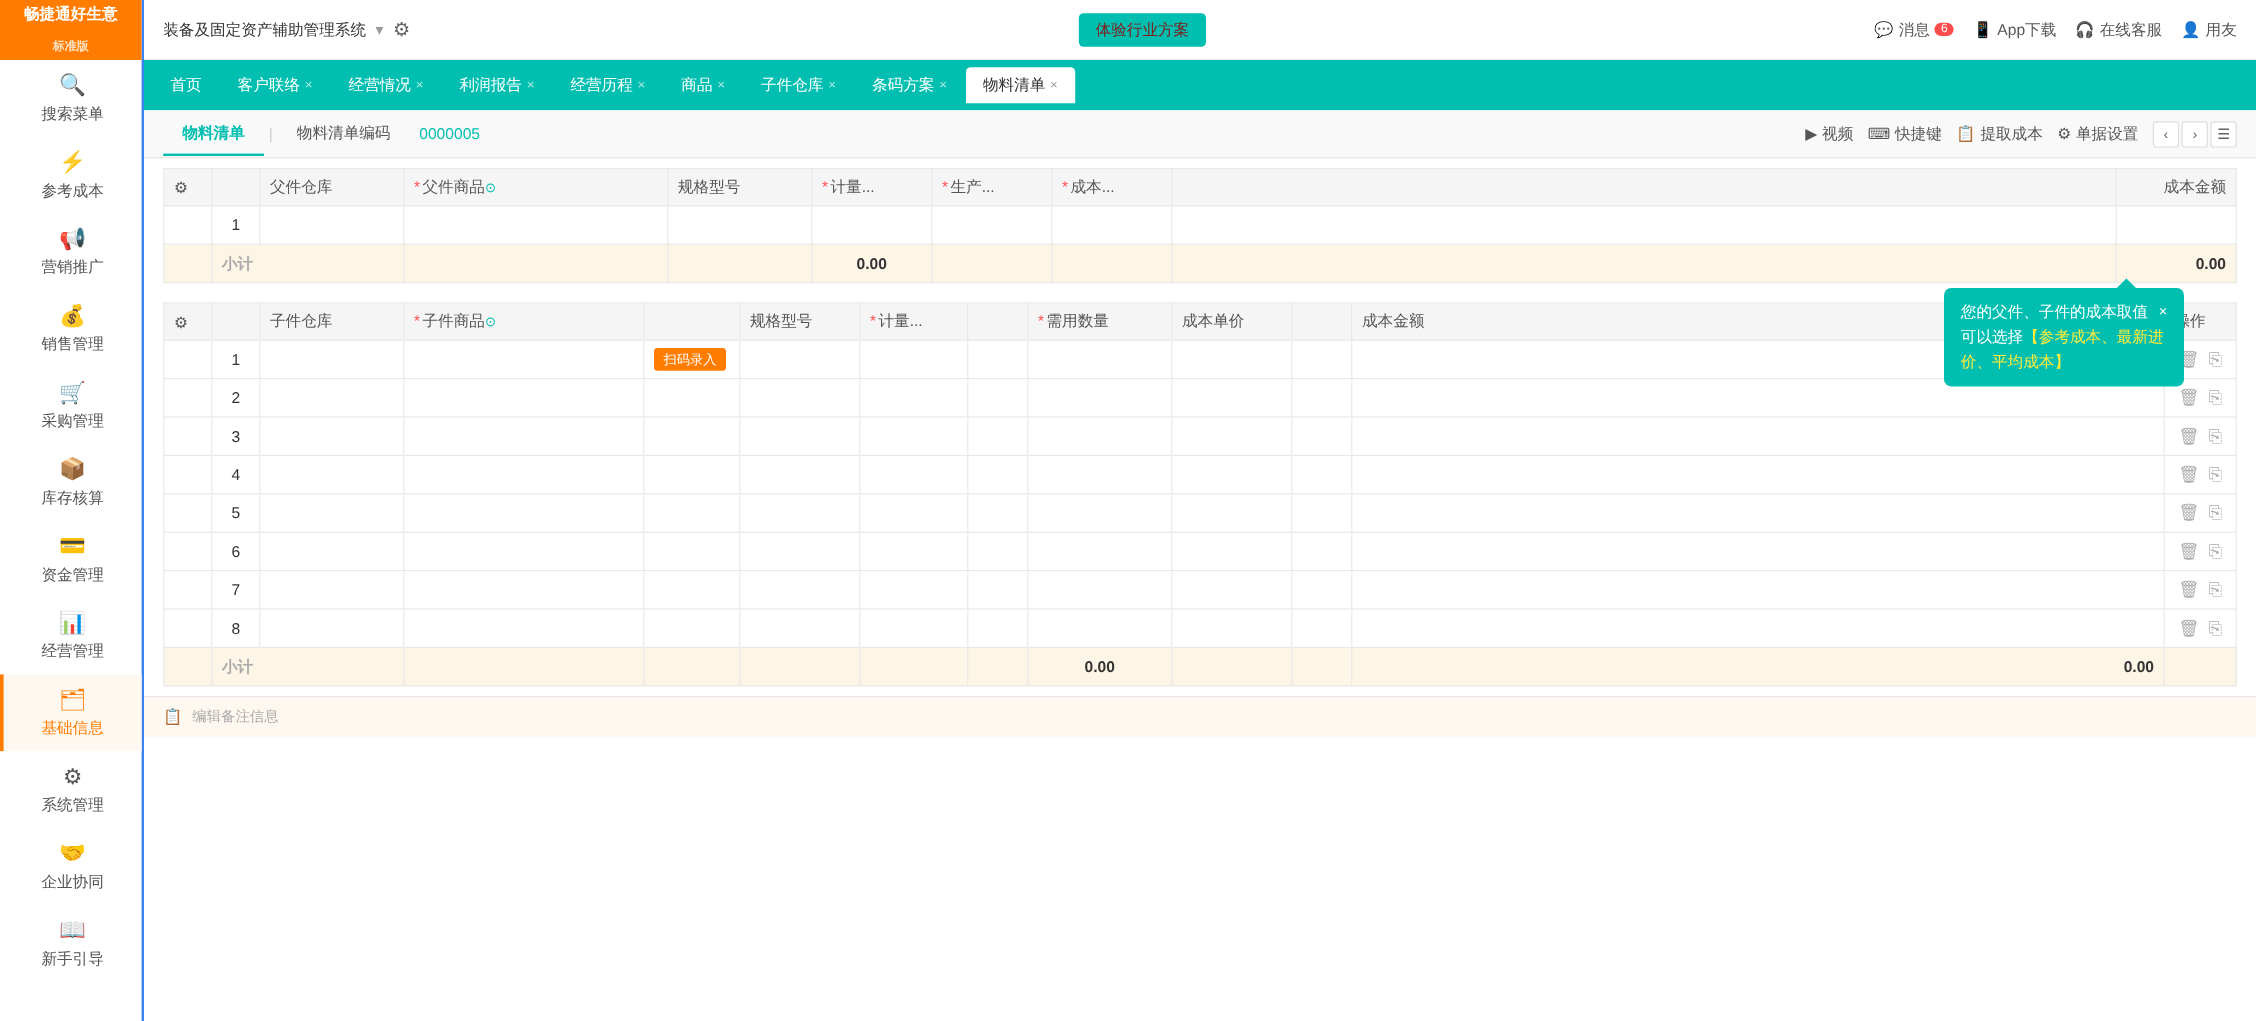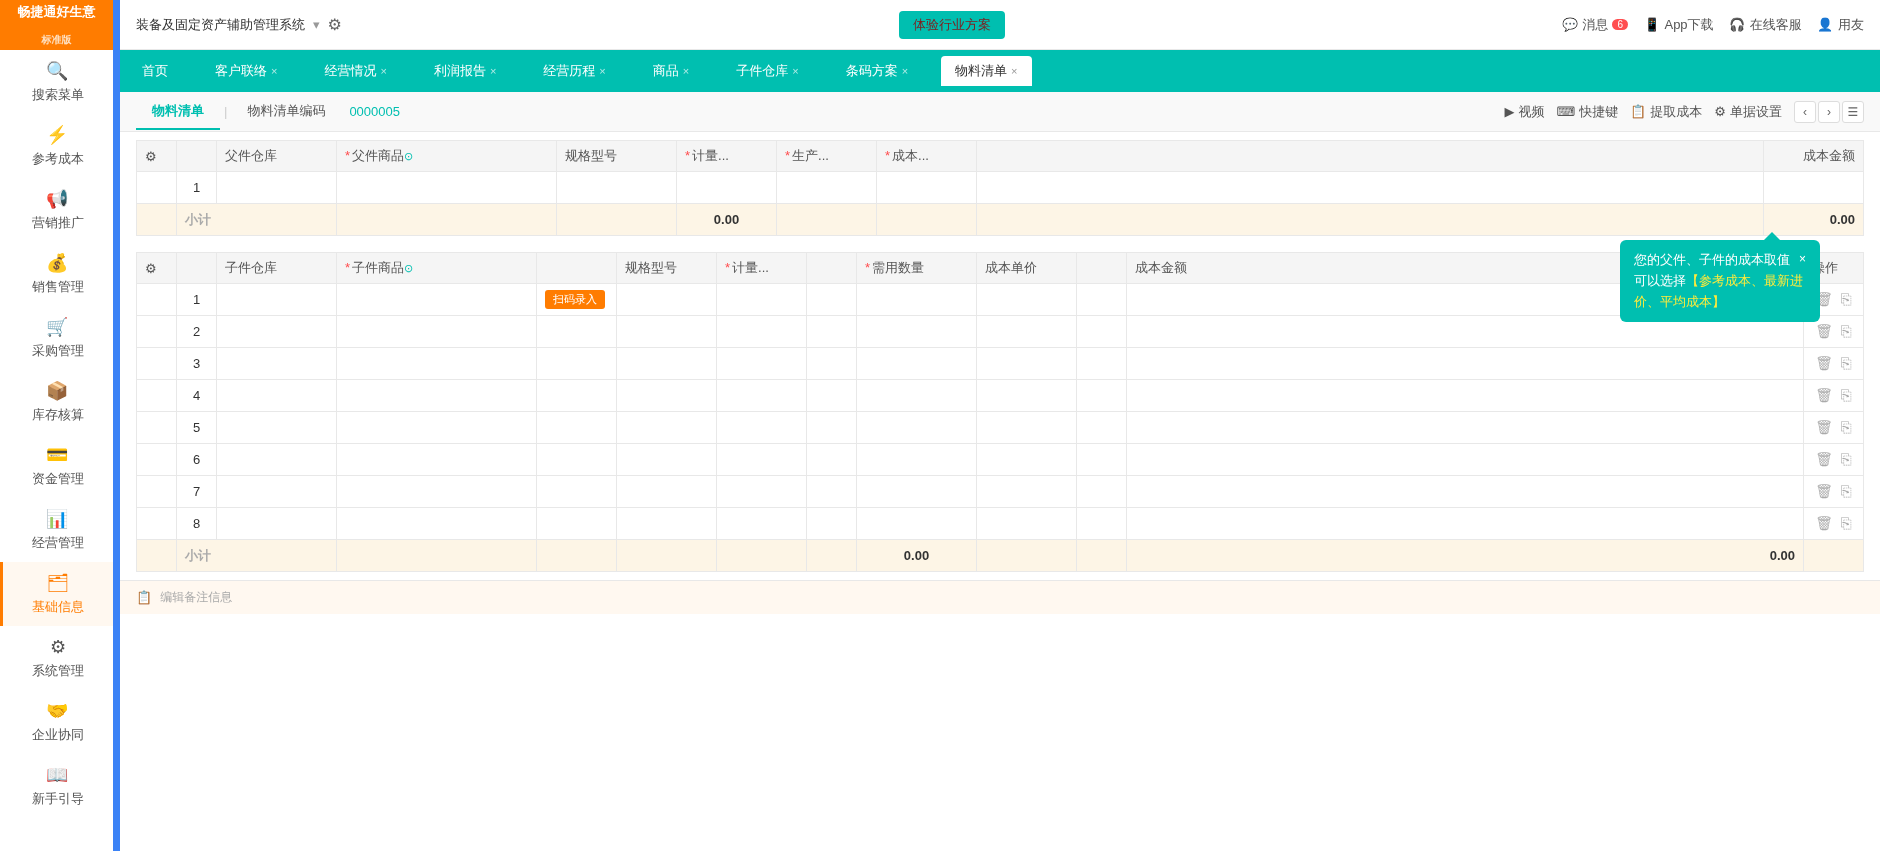--- a/index.html
+++ b/index.html
@@ -4,21 +4,21 @@
   <style>
     * { box-sizing: border-box; margin: 0; padding: 0; font-family: 'Microsoft YaHei', Arial, sans-serif; font-size: 13px; }
     body { display: flex; height: 851px; overflow: hidden; background: #f5f5f5; }
 
     
     .sidebar {
       width: 120px;
       background: #fff;
       display: flex;
       flex-direction: column;
-      border-right: 7px solid #3b82f6;
+      border-right: 2px solid #3b82f6;
       flex-shrink: 0;
     }
     .sidebar-logo {
       background: #ff7c00;
       height: 50px;
       display: flex;
       align-items: center;
       justify-content: center;
       color: #fff;
       font-size: 14px;
@@ -79,21 +79,21 @@
       text-align: center;
     }
 
     
     .nav-tabs {
       background: #00bfb0;
       display: flex;
       align-items: center;
       height: 42px;
       padding: 0 8px;
-      gap: 19px;
+      gap: 2px;
       flex-shrink: 0;
     }
     .nav-tab {
       padding: 6px 14px;
       color: #fff;
       cursor: pointer;
       border-radius: 4px 4px 0 0;
       font-size: 13px;
       white-space: nowrap;
       display: flex;

